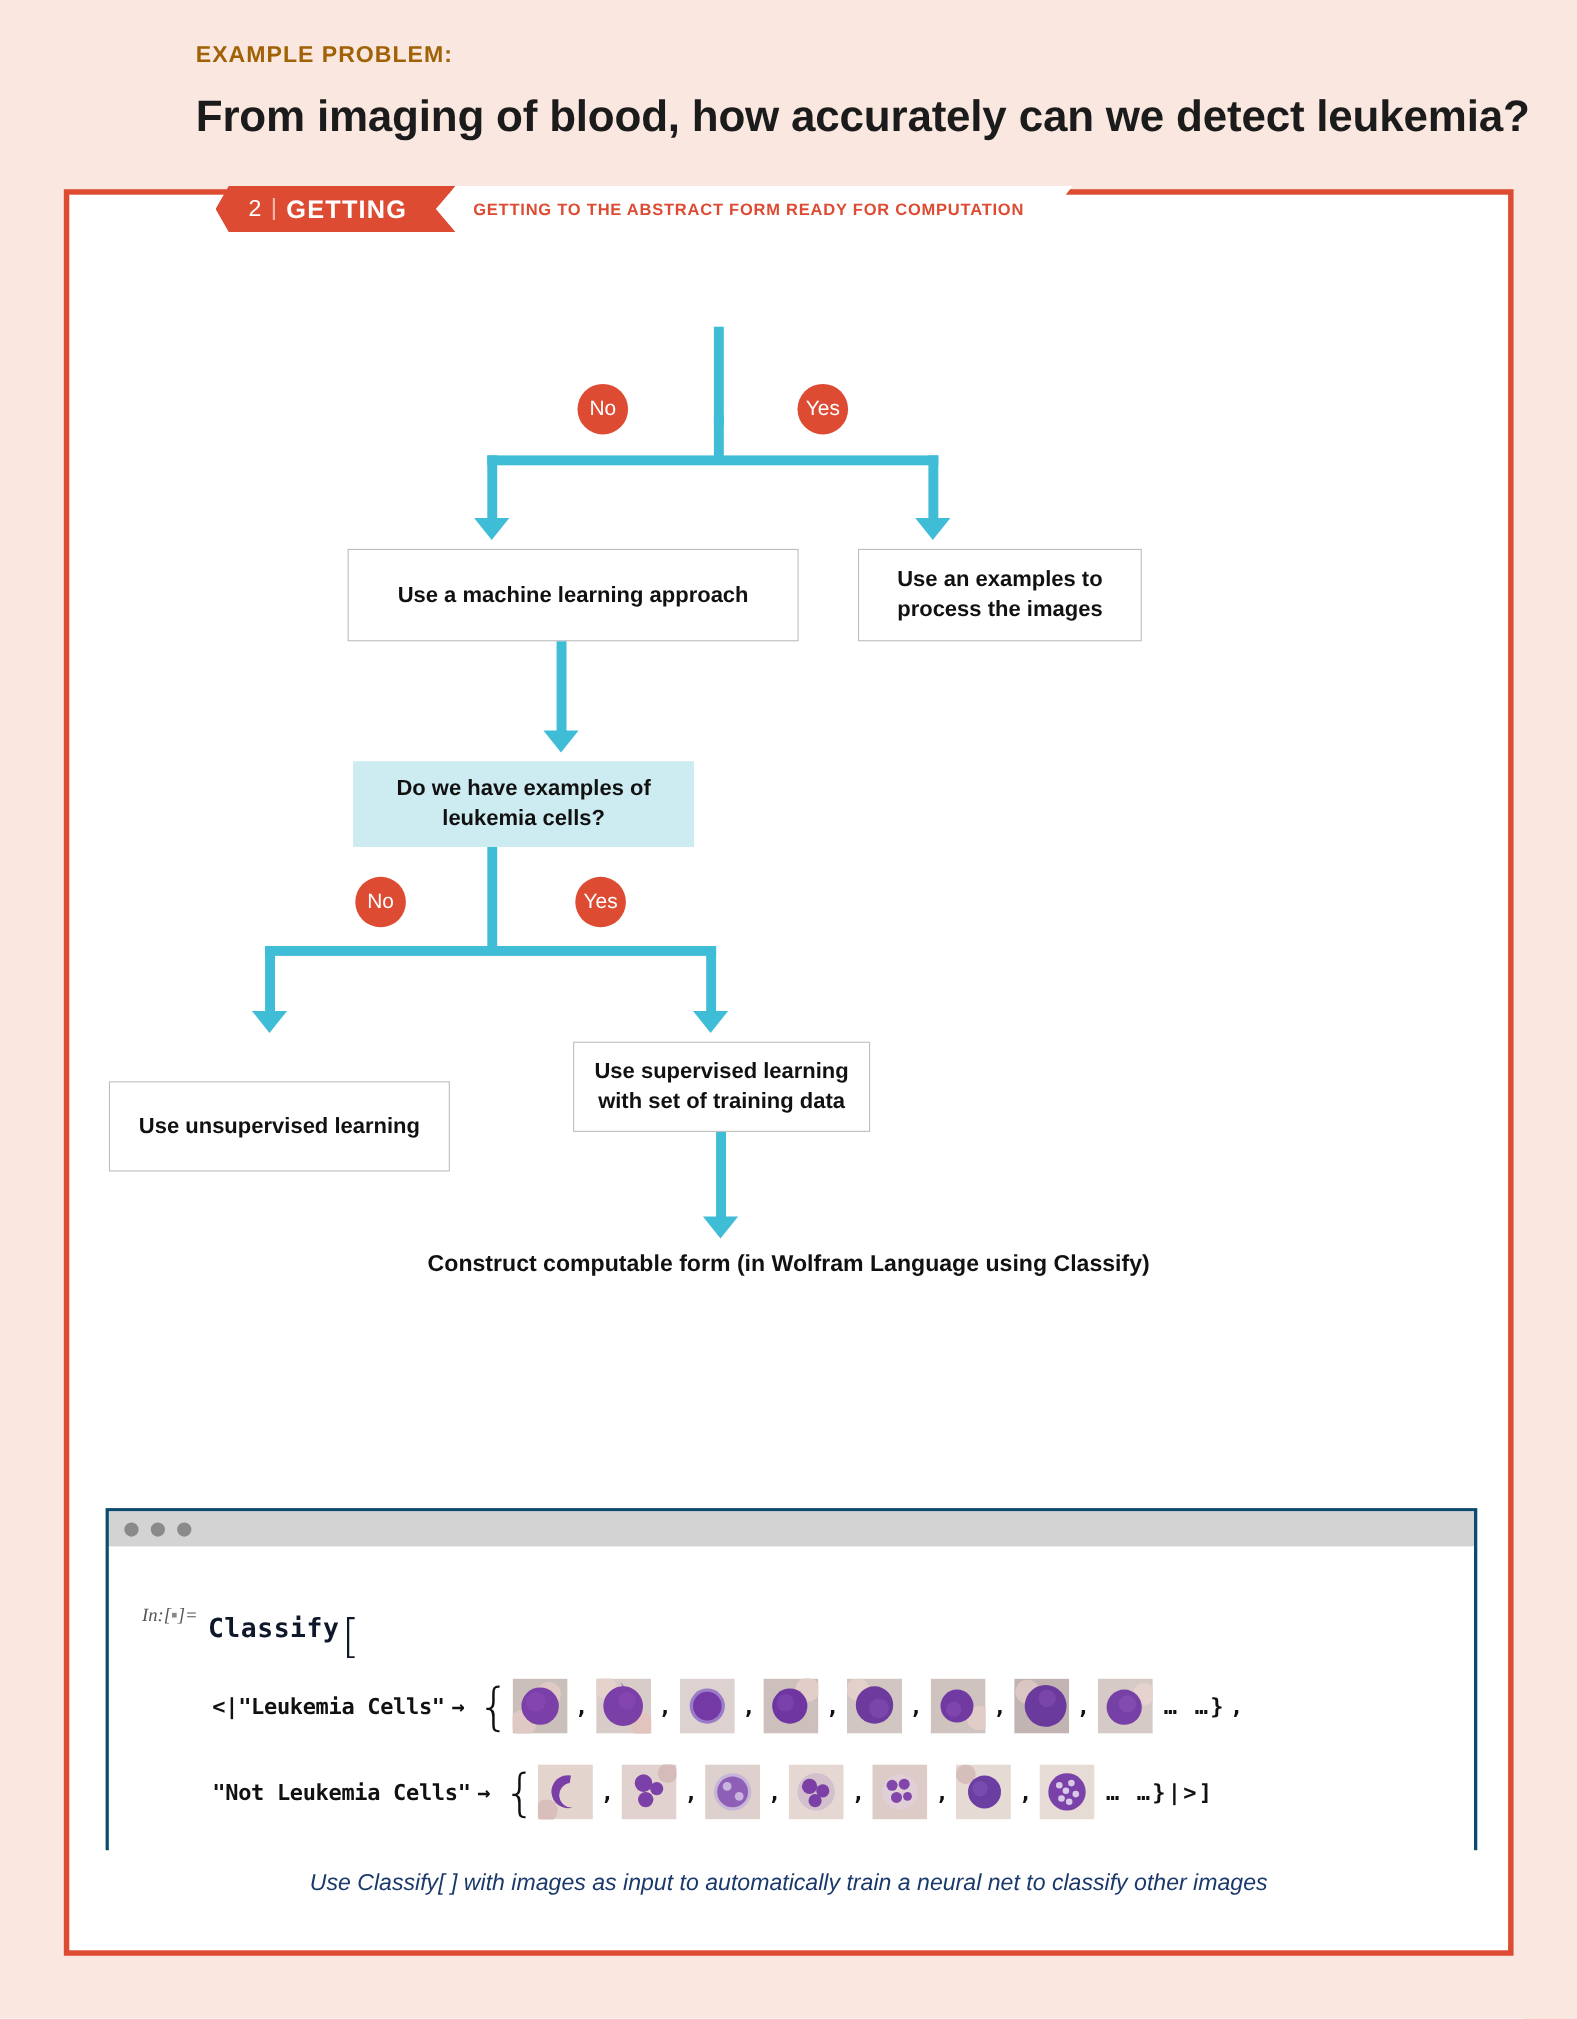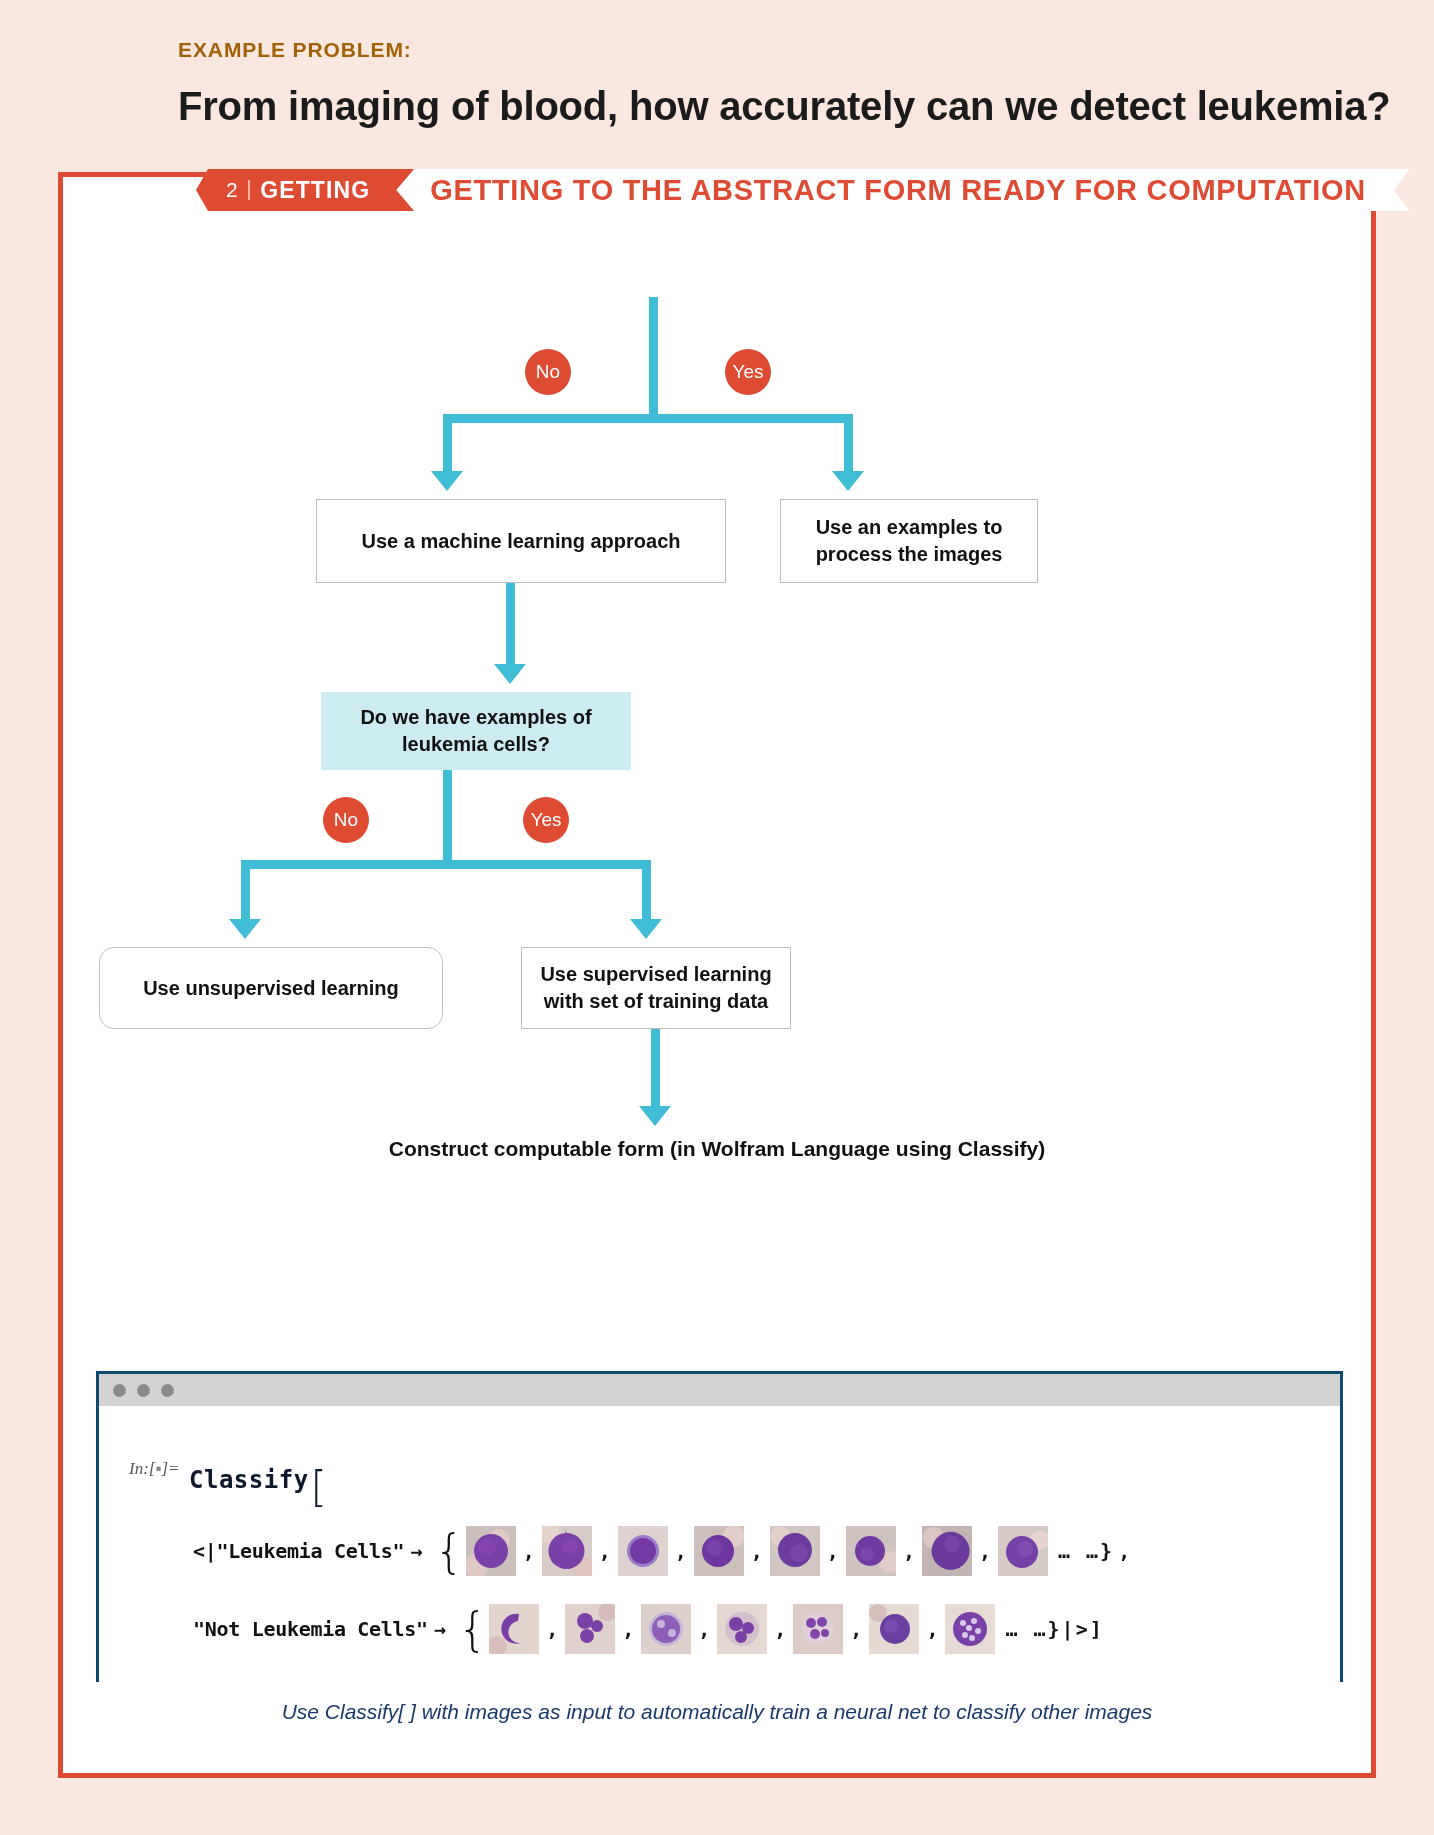--- a/index.html
+++ b/index.html
@@ -72,21 +72,21 @@
     background: #f3b5a8;
     margin: 0 10px;
   }
   .ribbon-label { font-weight: 700; letter-spacing: 1.1px; }
   .ribbon-right {
     background: #ffffff;
     color: #dd4b33;
     display: flex;
     align-items: center;
     padding: 0 30px 0 34px;
-    font-size: 29px;
+    font-size: 15px;
     font-weight: 700;
     letter-spacing: 0.7px;
     margin-left: -18px;
     clip-path: polygon(18px 0, 100% 0, calc(100% - 16px) 50%, 100% 100%, 18px 100%, 0 50%);
     padding-right: 44px;
   }
 
   
   .node {
     position: absolute;
@@ -276,21 +276,21 @@
   <div class="conn" style="left:579px; top:683px; width:9px; height:62px;"></div>
   <div class="arrowhead" style="left:567px; top:742px;"></div>
 
   <div class="badge" style="left:260px; top:620px;">
     <span>No</span>
   </div>
   <div class="badge" style="left:460px; top:620px;">
     <span>Yes</span>
   </div>
 
-  <div class="node process" style="left:36px; top:770px; width:344px; height:82px;border-radius:15px;">
+  <div class="node process" style="left:36px; top:806px; width:310px; height:82px;">
     <span>Use unsupervised learning</span>
   </div>
   <div class="node process" style="left:458px; top:770px; width:270px; height:82px;">
     <span>Use supervised learning with set of training data</span>
   </div>
 
   <div class="conn" style="left:588px; top:852px; width:9px; height:80px;"></div>
   <div class="arrowhead" style="left:576px; top:929px;"></div>
 
   <div class="construct-label" style="top:960px;">Construct computable form (in Wolfram Language using Classify)</div>

